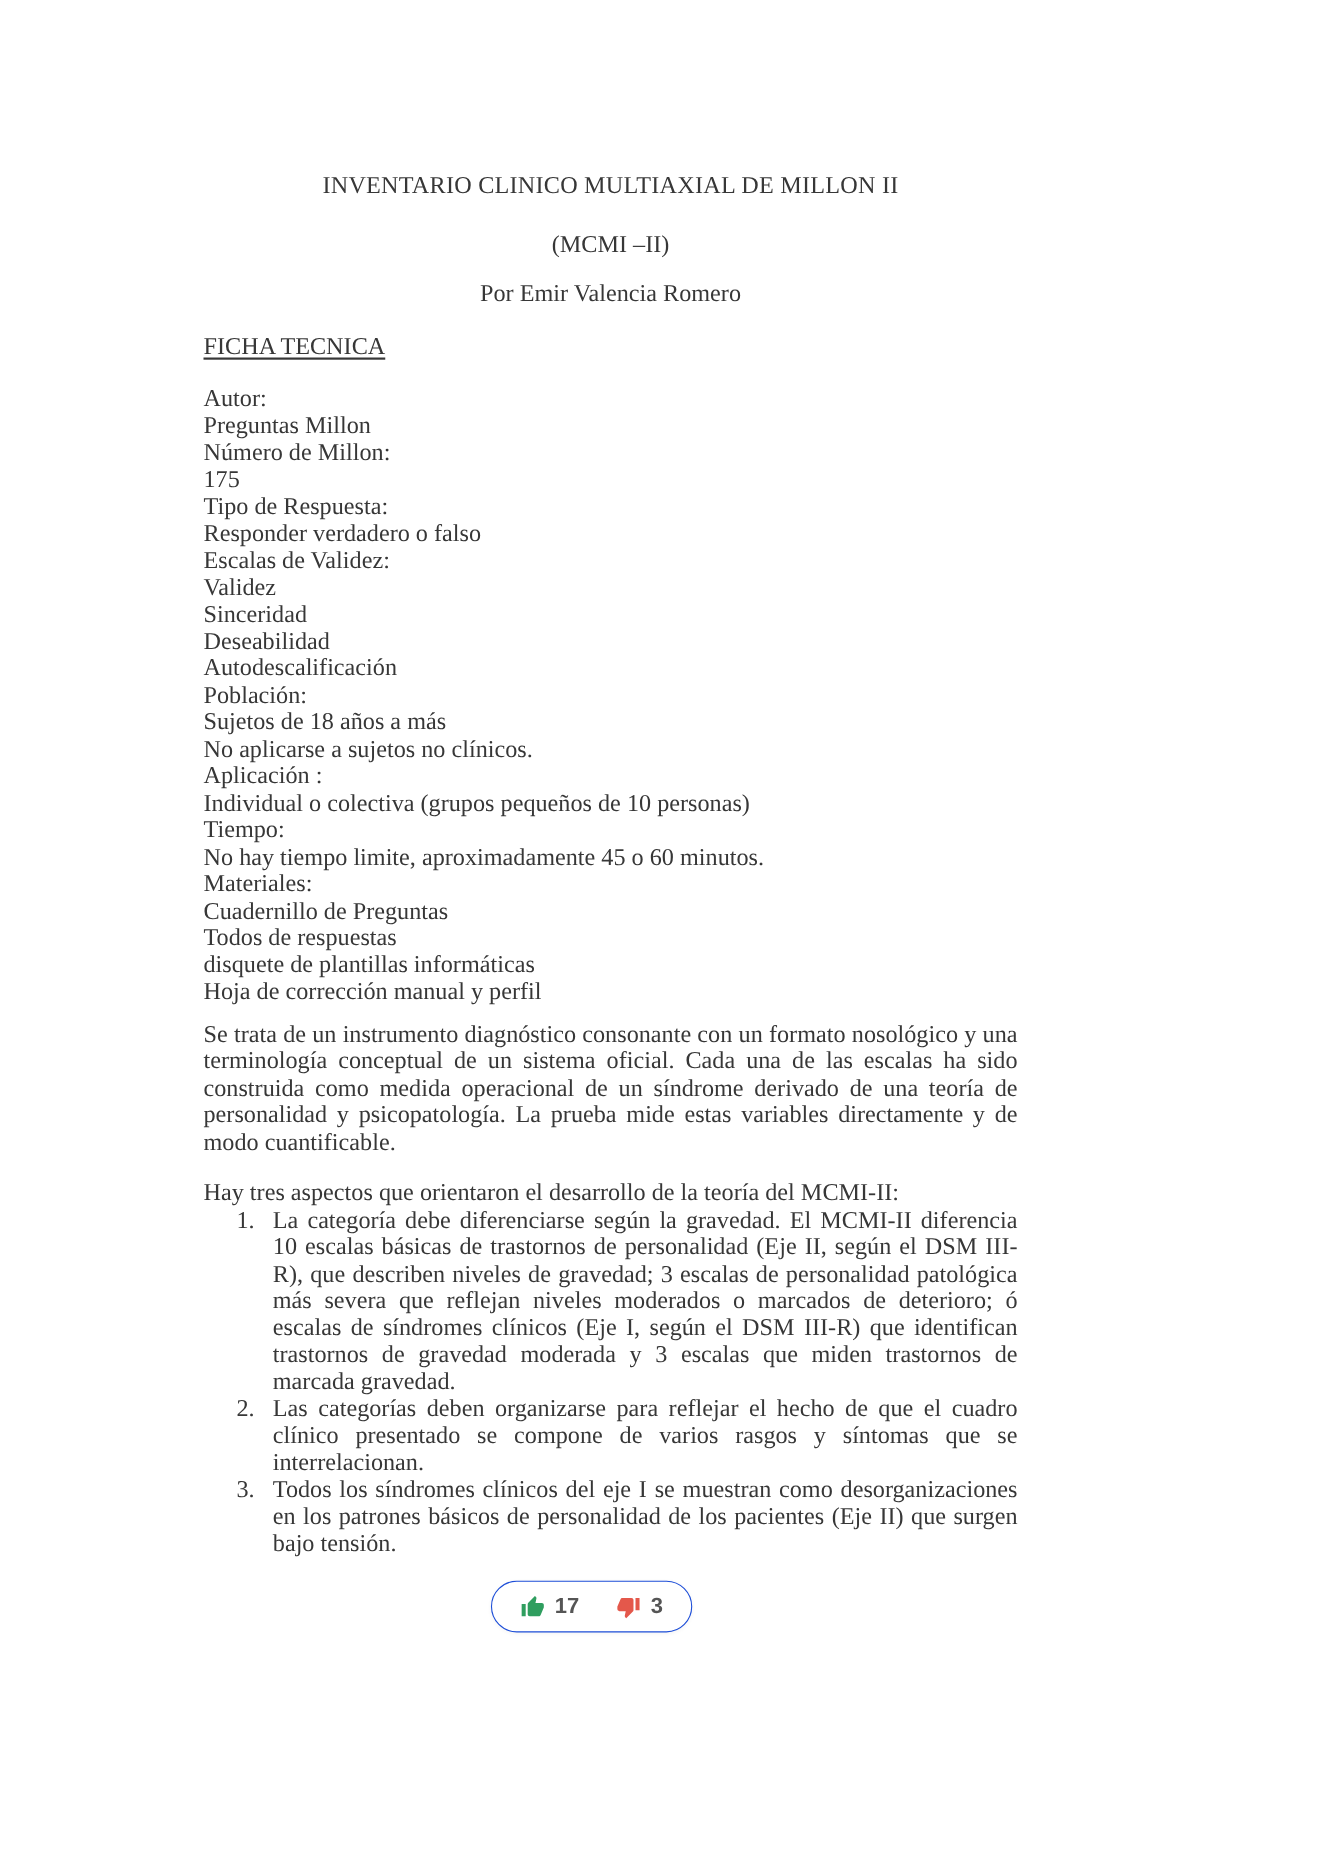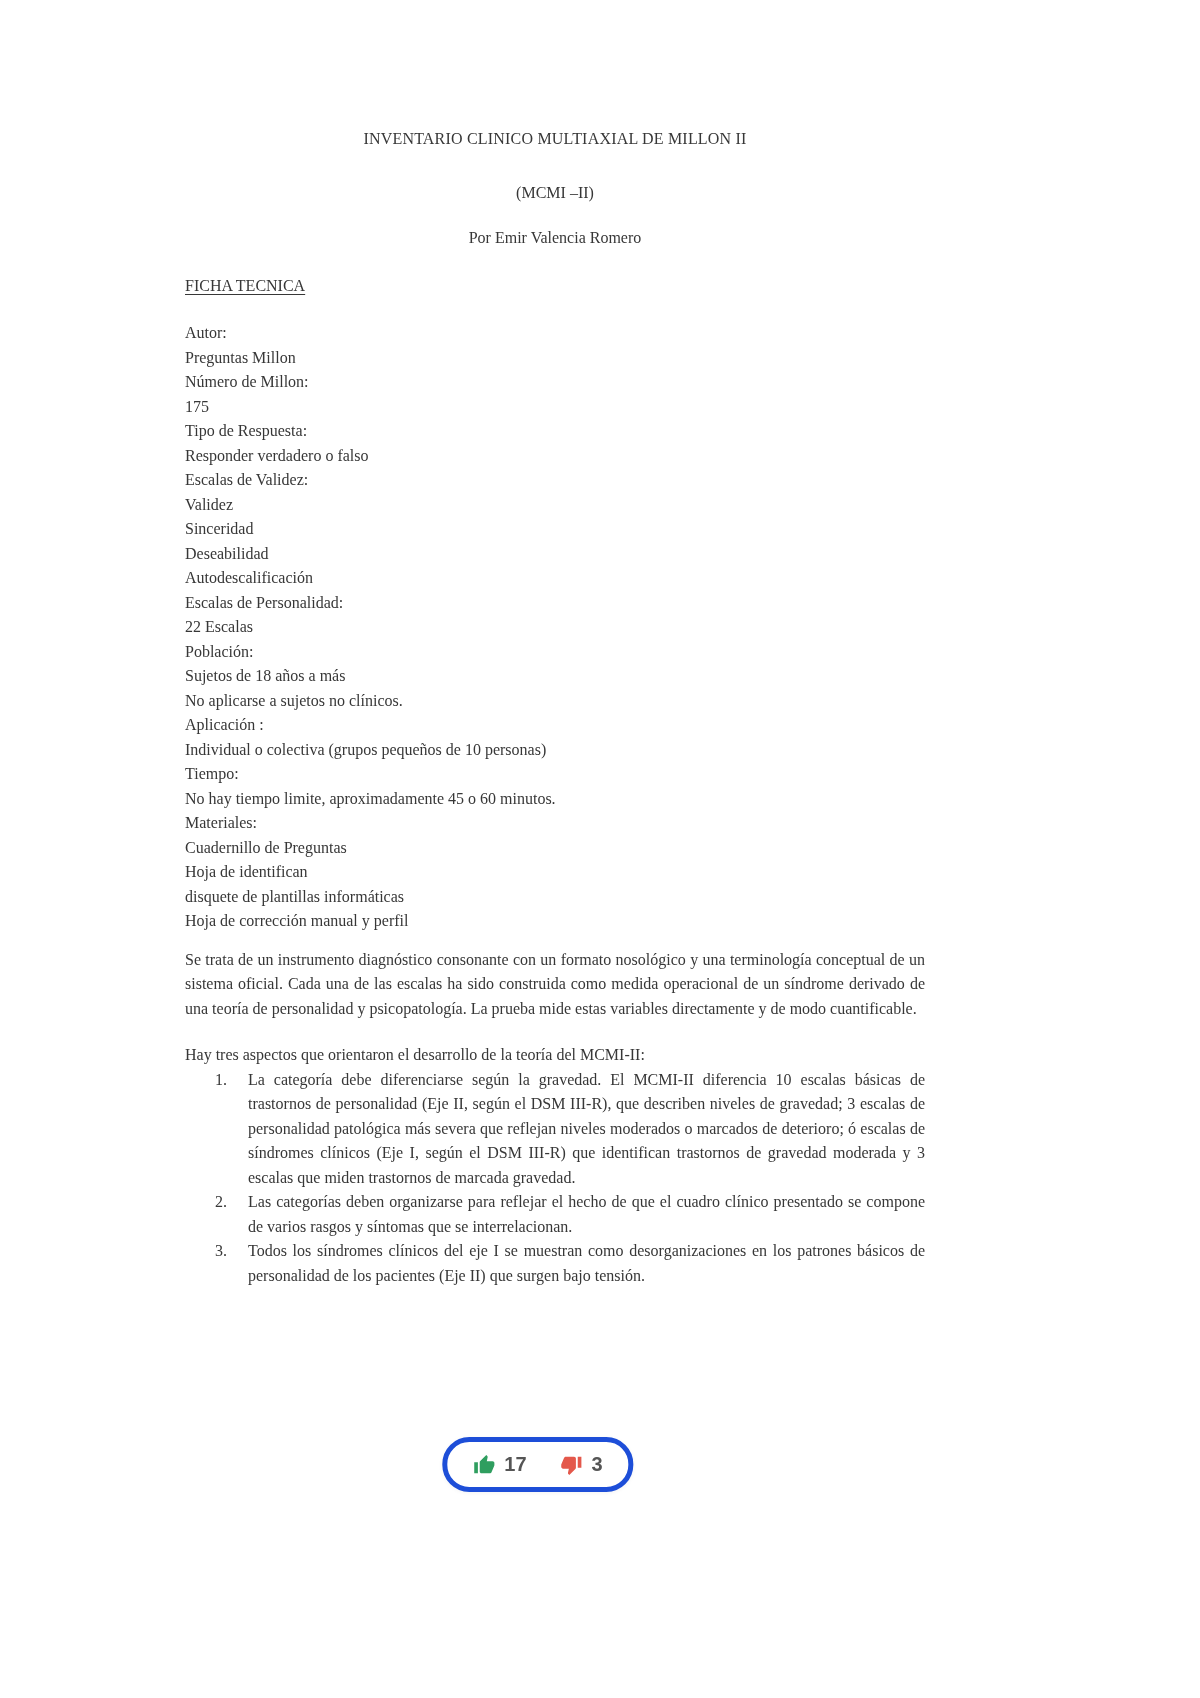--- a/index.html
+++ b/index.html
@@ -9,23 +9,23 @@
     height: 1698px;
     background: #ffffff;
     position: relative;
     overflow: hidden;
     font-family: "Liberation Serif", serif;
     color: #373737;
   }
   .doc {
     position: absolute;
     left: 185px;
-    top: 127px;
+    top: 156px;
     width: 740px;
-    font-size: 16px;
+    font-size: 22px;
     line-height: 24.5px;
   }
   .center { text-align: center; }
   .title    { margin: 0 0 29px 0; letter-spacing: 0.2px; }
   .subtitle { margin: 0 0 21px 0; }
   .byline   { margin: 0 0 23px 0; }
   .heading  {
     text-decoration: underline;
     text-underline-offset: 3px;
     margin: 0 0 23px 0;
@@ -50,21 +50,21 @@
   .pill {
     position: absolute;
     top: 1437px;
     left: 538px;
     transform: translateX(-50%);
     display: flex;
     align-items: center;
     gap: 34px;
     padding: 11px 26px;
     background: #ffffff;
-    border: 5px solid #1d4ed8;
+    border: 1px solid #1d4ed8;
     border-radius: 27px;
     box-shadow: 0 1px 4px rgba(0,0,0,0.05);
     font-family: "Liberation Sans", sans-serif;
   }
   .rate-group { display: flex; align-items: center; gap: 9px; cursor: pointer; }
   .thumb { width: 22px; height: 22px; display: block; }
   .count { font-size: 20px; font-weight: 700; color: #555555; }
 </style>
 </head>
 <body>
@@ -107,24 +107,20 @@
       <div class="ficha-row">
         <span class="ficha-label"></span>
         <span class="ficha-value">Deseabilidad</span>
       </div>
 
       <div class="ficha-row">
         <span class="ficha-label"></span>
         <span class="ficha-value">Autodescalificación</span>
       </div>
 
-      <div class="ficha-row">
-        <span class="ficha-label">Escalas de Personalidad:</span>
-        <span class="ficha-value">22 Escalas</span>
-      </div>
 
       <div class="ficha-row">
         <span class="ficha-label">Población:</span>
         <span class="ficha-value">Sujetos de 18 años a más</span>
       </div>
 
       <div class="ficha-row">
         <span class="ficha-label"></span>
         <span class="ficha-value">No aplicarse a sujetos no clínicos.</span>
       </div>
@@ -139,21 +135,21 @@
         <span class="ficha-value">No hay tiempo limite, aproximadamente 45 o 60 minutos.</span>
       </div>
 
       <div class="ficha-row">
         <span class="ficha-label">Materiales:</span>
         <span class="ficha-value">Cuadernillo de Preguntas</span>
       </div>
 
       <div class="ficha-row">
         <span class="ficha-label"></span>
-        <span class="ficha-value">Hoja de identifican</span>
+        <span class="ficha-value">Todos de respuestas</span>
       </div>
 
 
       <div class="ficha-row">
         <span class="ficha-label"></span>
         <span class="ficha-value">disquete de plantillas informáticas</span>
       </div>
 
       <div class="ficha-row">
         <span class="ficha-label"></span>

